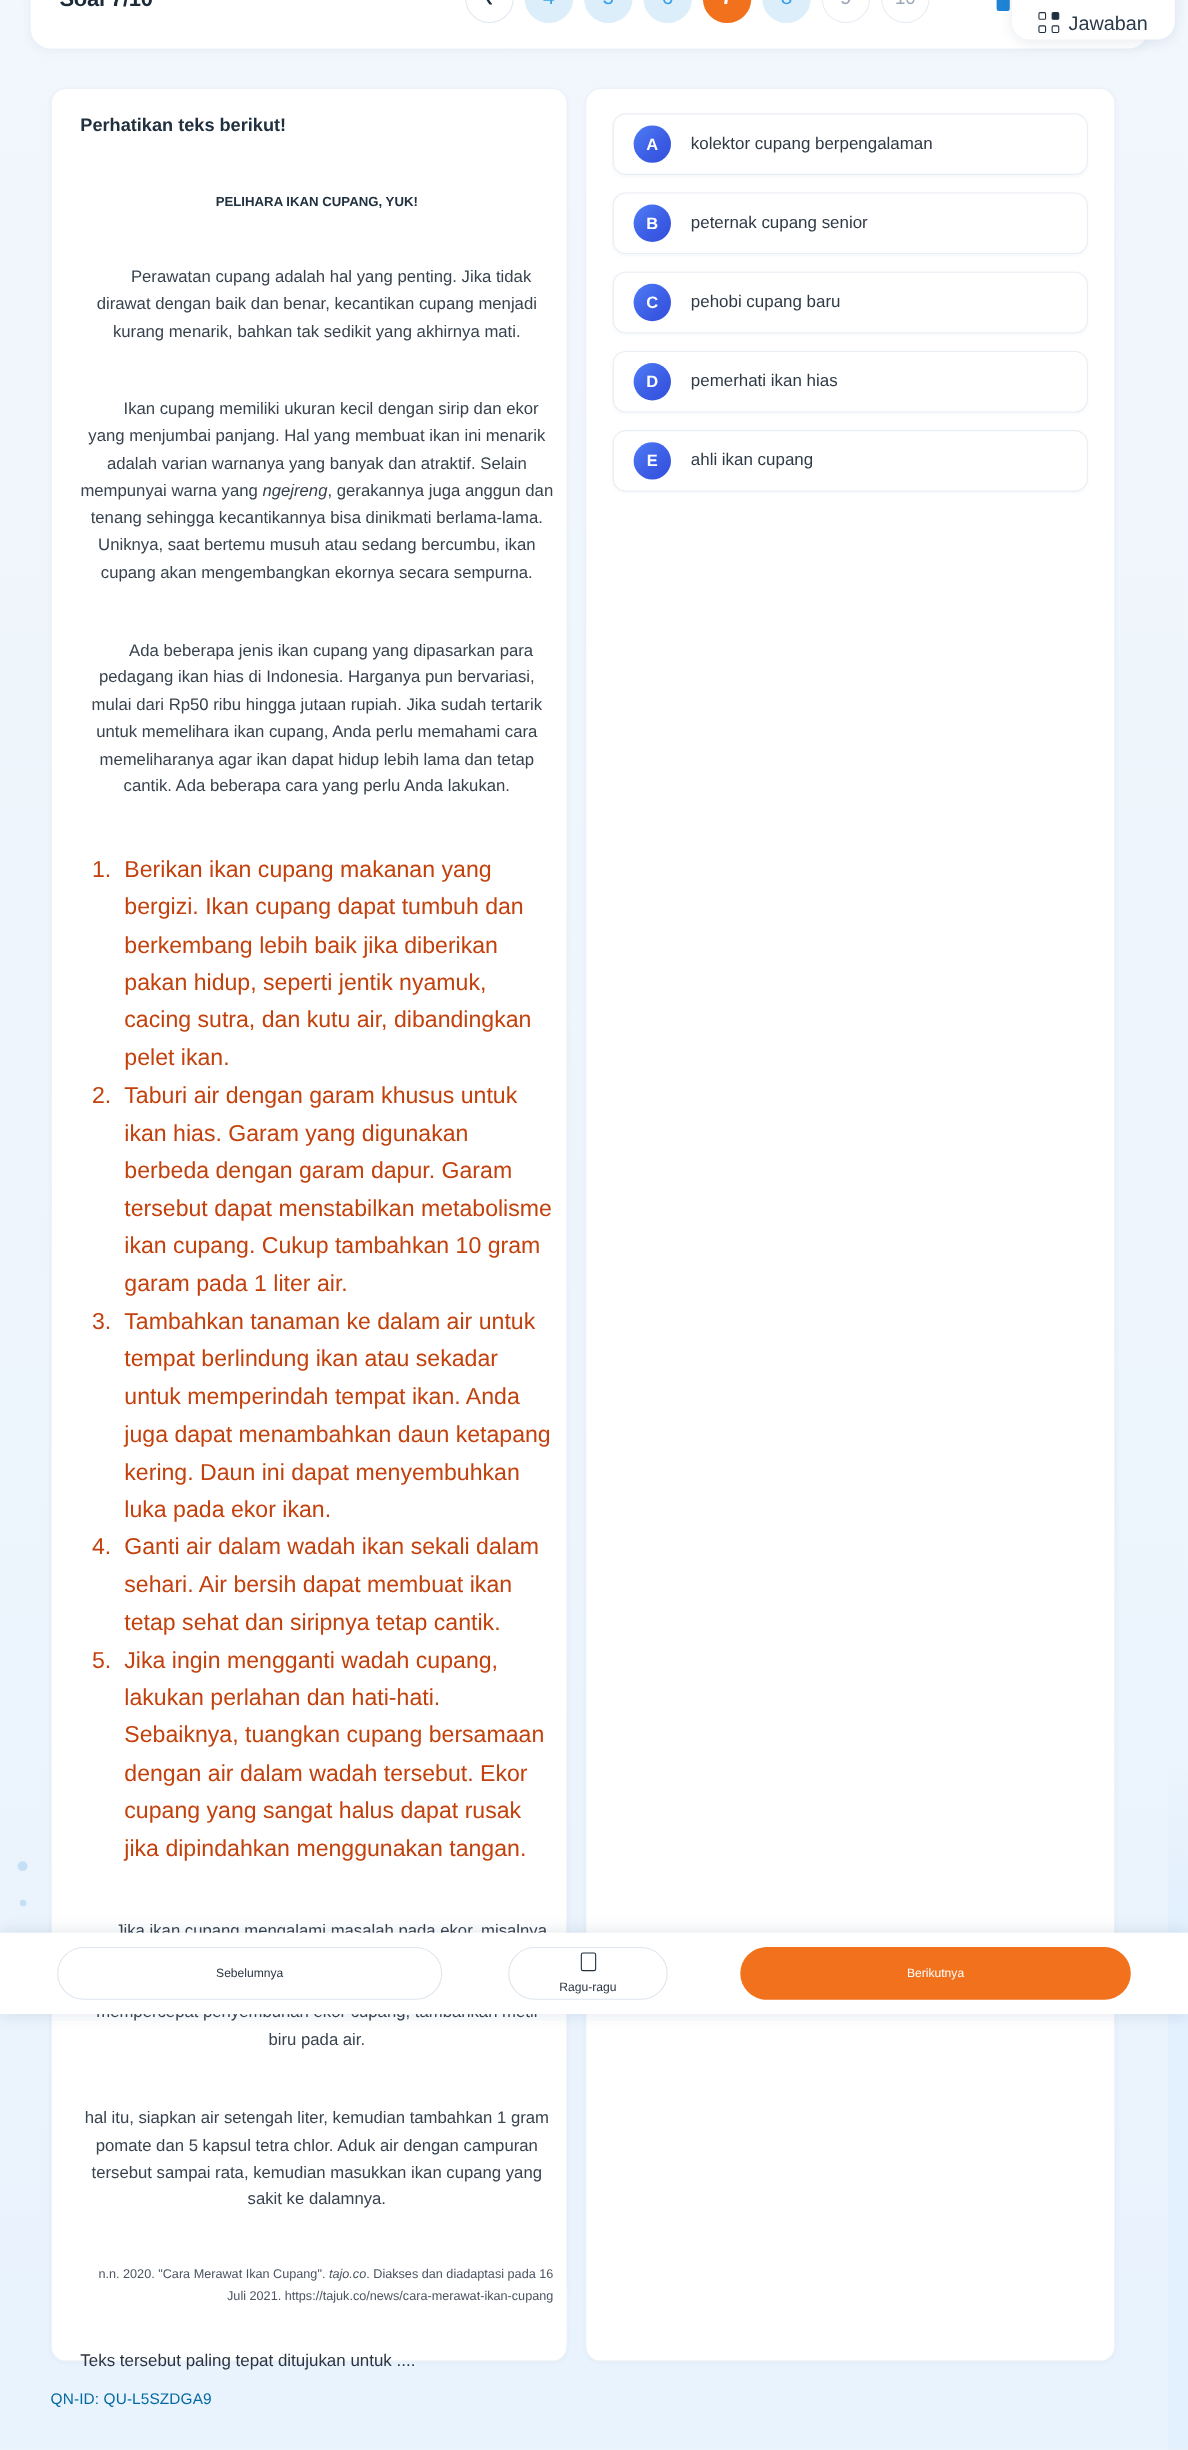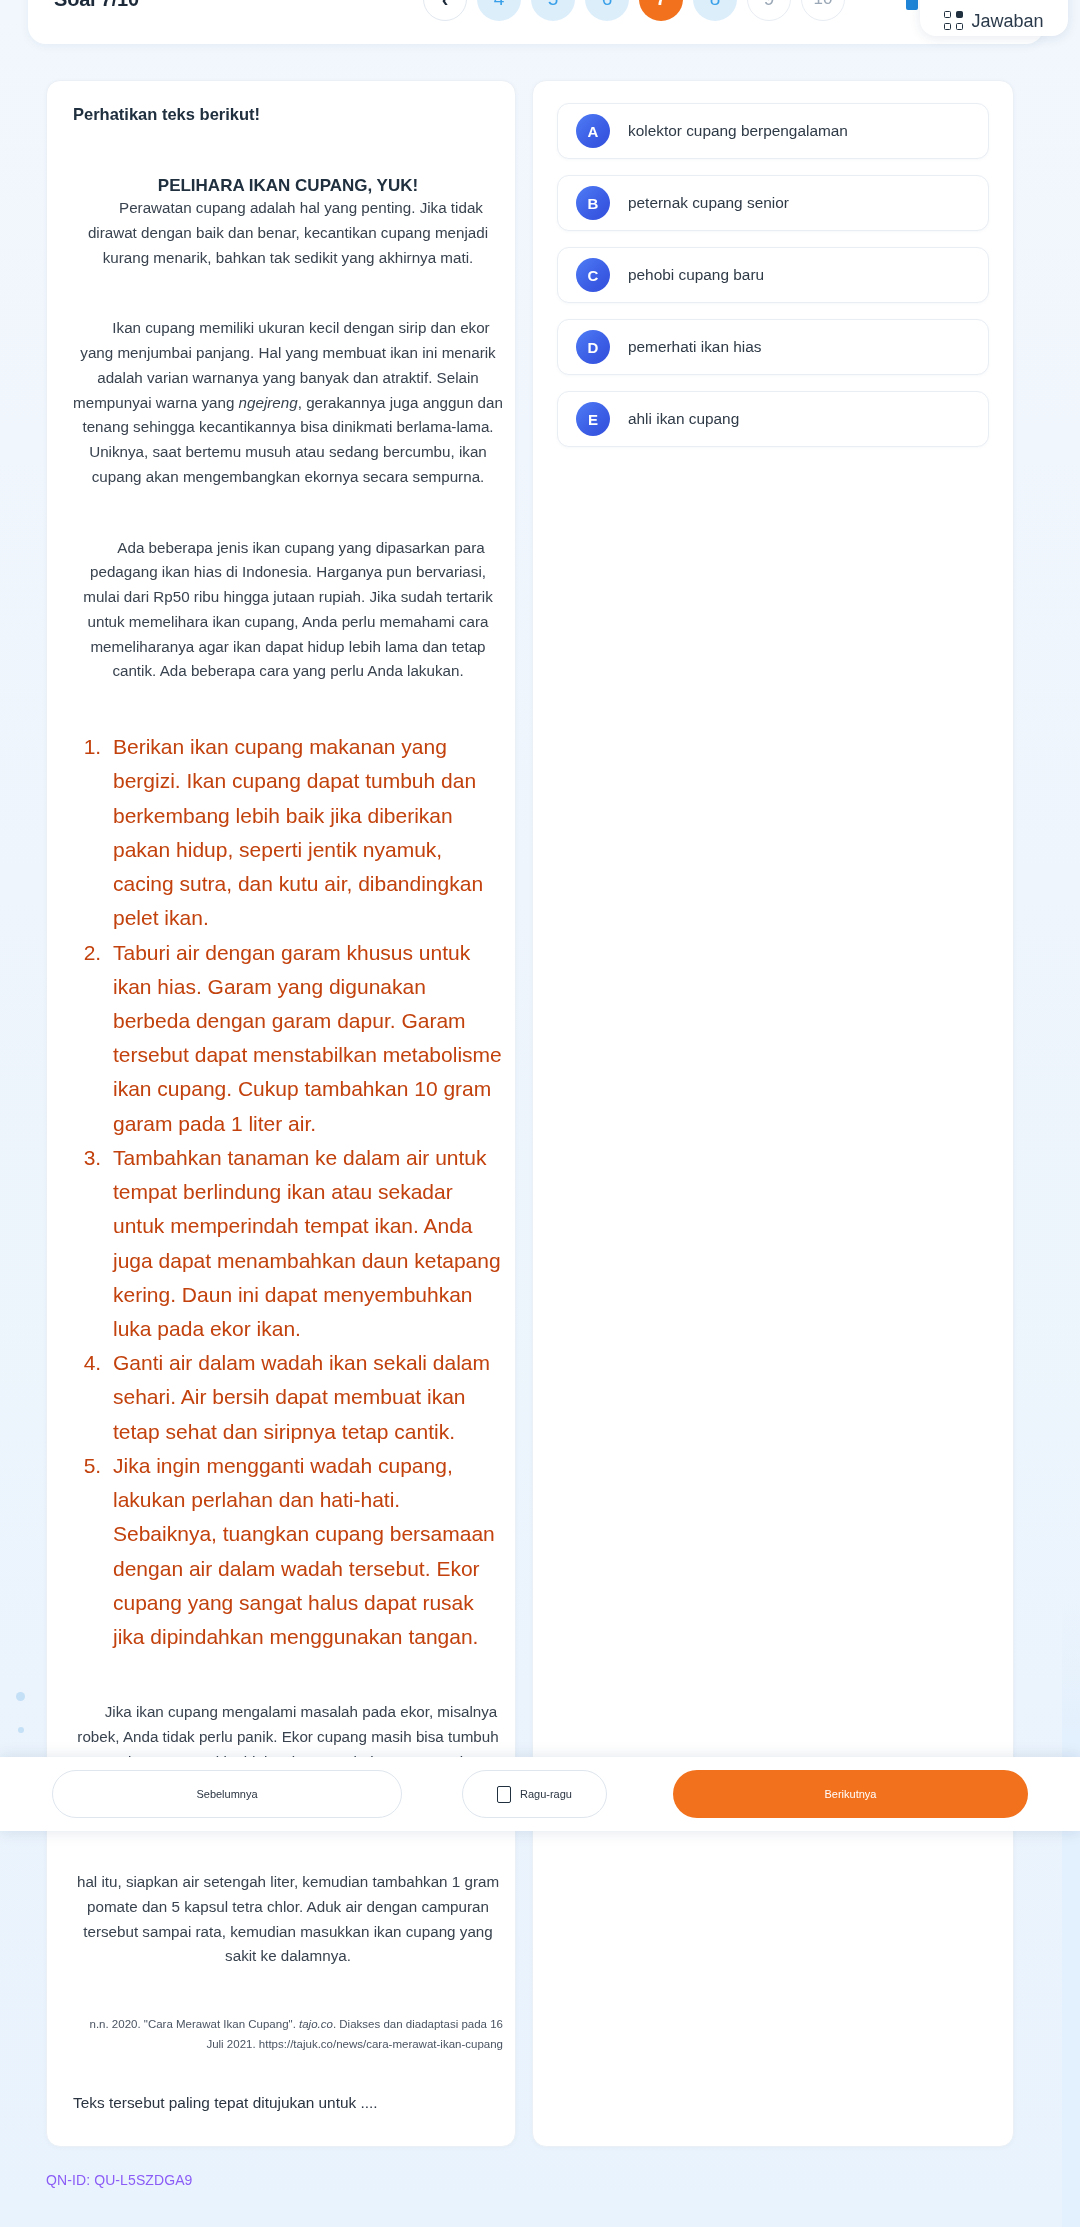--- a/index.html
+++ b/index.html
@@ -135,23 +135,24 @@
   .left-inner { padding: 24px 12px 0 26px; }
 
   .prompt-head {
     font-size: 16.5px;
     font-weight: 700;
     color: #20303f;
     margin-bottom: 52px;
   }
   .passage-title {
     text-align: center;
-    font-size: 17px;
+    font-size: 12px;
     font-weight: 700;
     color: #20303f;
+    margin-bottom: 50px;
   }
   .para {
     font-size: 15.2px;
     line-height: 1.63;
     color: #39434f;
     text-align: center;
     text-indent: 26px;
     margin-bottom: 46px;
   }
   .para em { font-style: italic; }
@@ -182,21 +183,21 @@
     color: #2b3542;
     line-height: 1.6;
     padding-bottom: 28px;
   }
 
   .qn-id {
     position: absolute;
     left: 46px;
     top: 2172px;
     font-size: 14px;
-    color: #8b5cf6;
+    color: #0369a1;
     letter-spacing: .1px;
   }
 
   
   .options { padding: 22px 24px 0 24px; }
   .option {
     display: flex;
     align-items: center;
     gap: 18px;
     height: 56px;
@@ -244,20 +245,21 @@
     background: #fff;
     color: #2b3542;
   }
   .btn-doubt {
     position: absolute; left: 462px;
     width: 145px; height: 48px;
     border: 1px solid #dfe6ee;
     background: #fff;
     color: #2b3542;
     gap: 9px;
+    flex-direction: column;
   }
   .flag-icon {
     width: 14px; height: 17px;
     border: 1.8px solid #20303f;
     border-radius: 2px;
     flex: 0 0 auto;
   }
   .btn-next {
     position: absolute; left: 673px;
     width: 355px; height: 48px;

